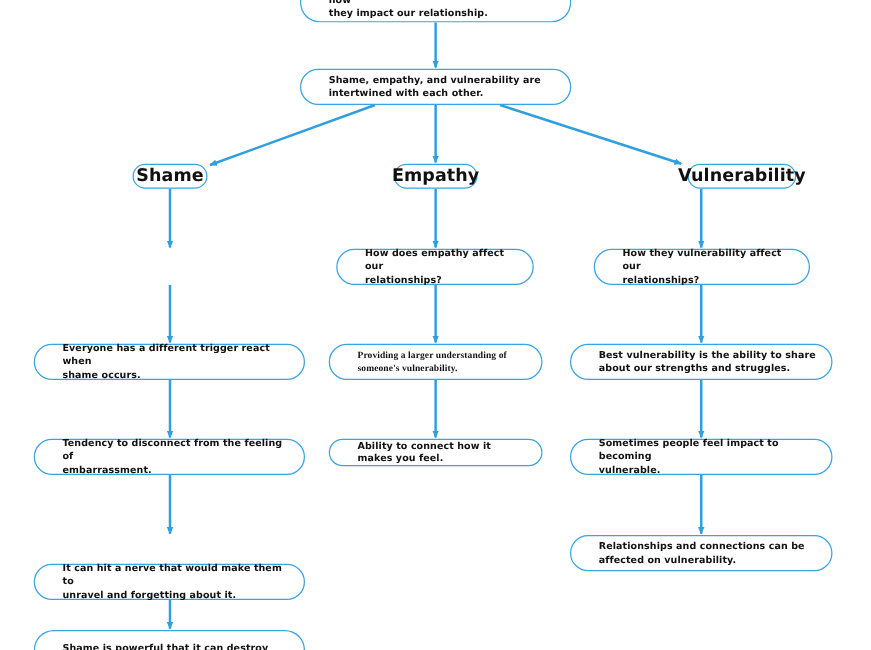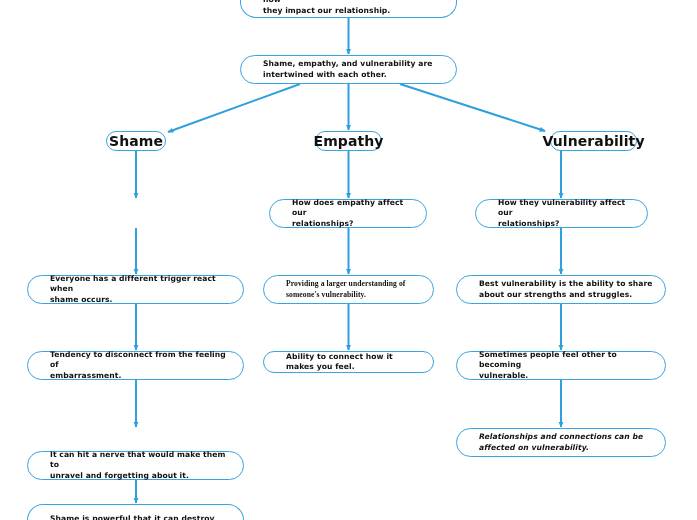--- a/index.html
+++ b/index.html
@@ -156,30 +156,30 @@
   <div class="node" style="left:27px; top:351px; width:217px; height:29px;">
     <span class="txt">Tendency to disconnect from the feeling of
 embarrassment.</span>
   </div>
 
   <div class="node" style="left:263px; top:351px; width:171px; height:22px; border-radius:12px;">
     <span class="txt">Ability to connect how it makes you feel.</span>
   </div>
 
   <div class="node" style="left:456px; top:351px; width:210px; height:29px;">
-    <span class="txt">Sometimes people feel other to becoming
+    <span class="txt">Sometimes people feel impact to becoming
 vulnerable.</span>
   </div>
 
   <div class="node" style="left:27px; top:428px; width:217px; height:29px;margin-top:23px;">
     <span class="txt">It can hit a nerve that would make them to
 unravel and forgetting about it.</span>
   </div>
 
-  <div class="node" style="left:456px; top:428px; width:210px; height:29px;font-style:italic;">
+  <div class="node" style="left:456px; top:428px; width:210px; height:29px;">
     <span class="txt">Relationships and connections can be
 affected on vulnerability.</span>
   </div>
 
   <div class="node botcut" style="left:27px; top:504px; width:217px; height:29px;">
     <span class="txt">Shame is powerful that it can destroy</span>
   </div>
 
 </div>
 

